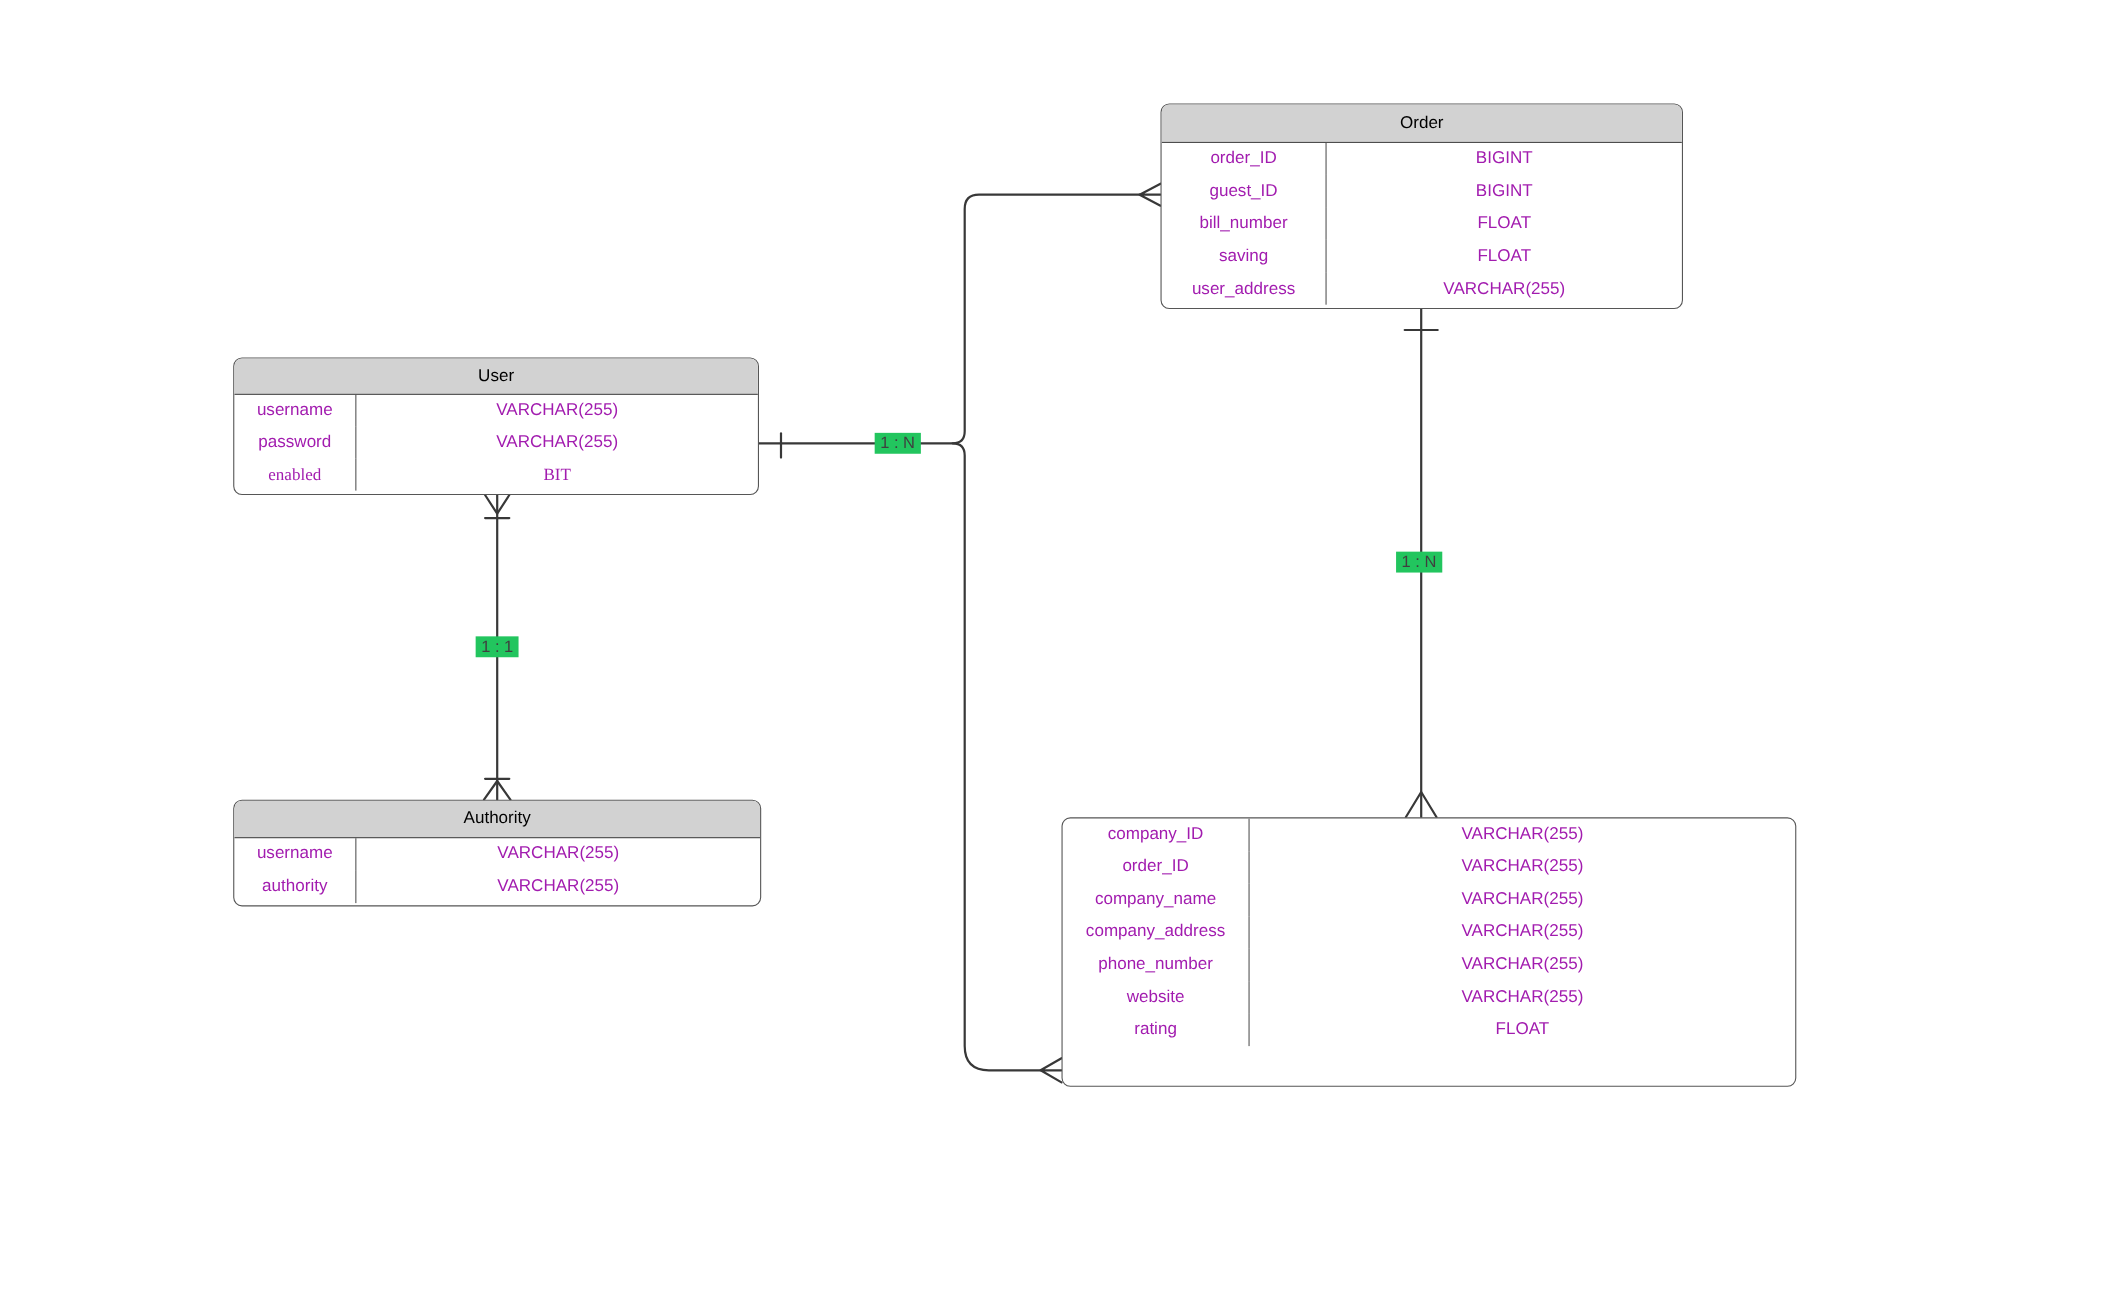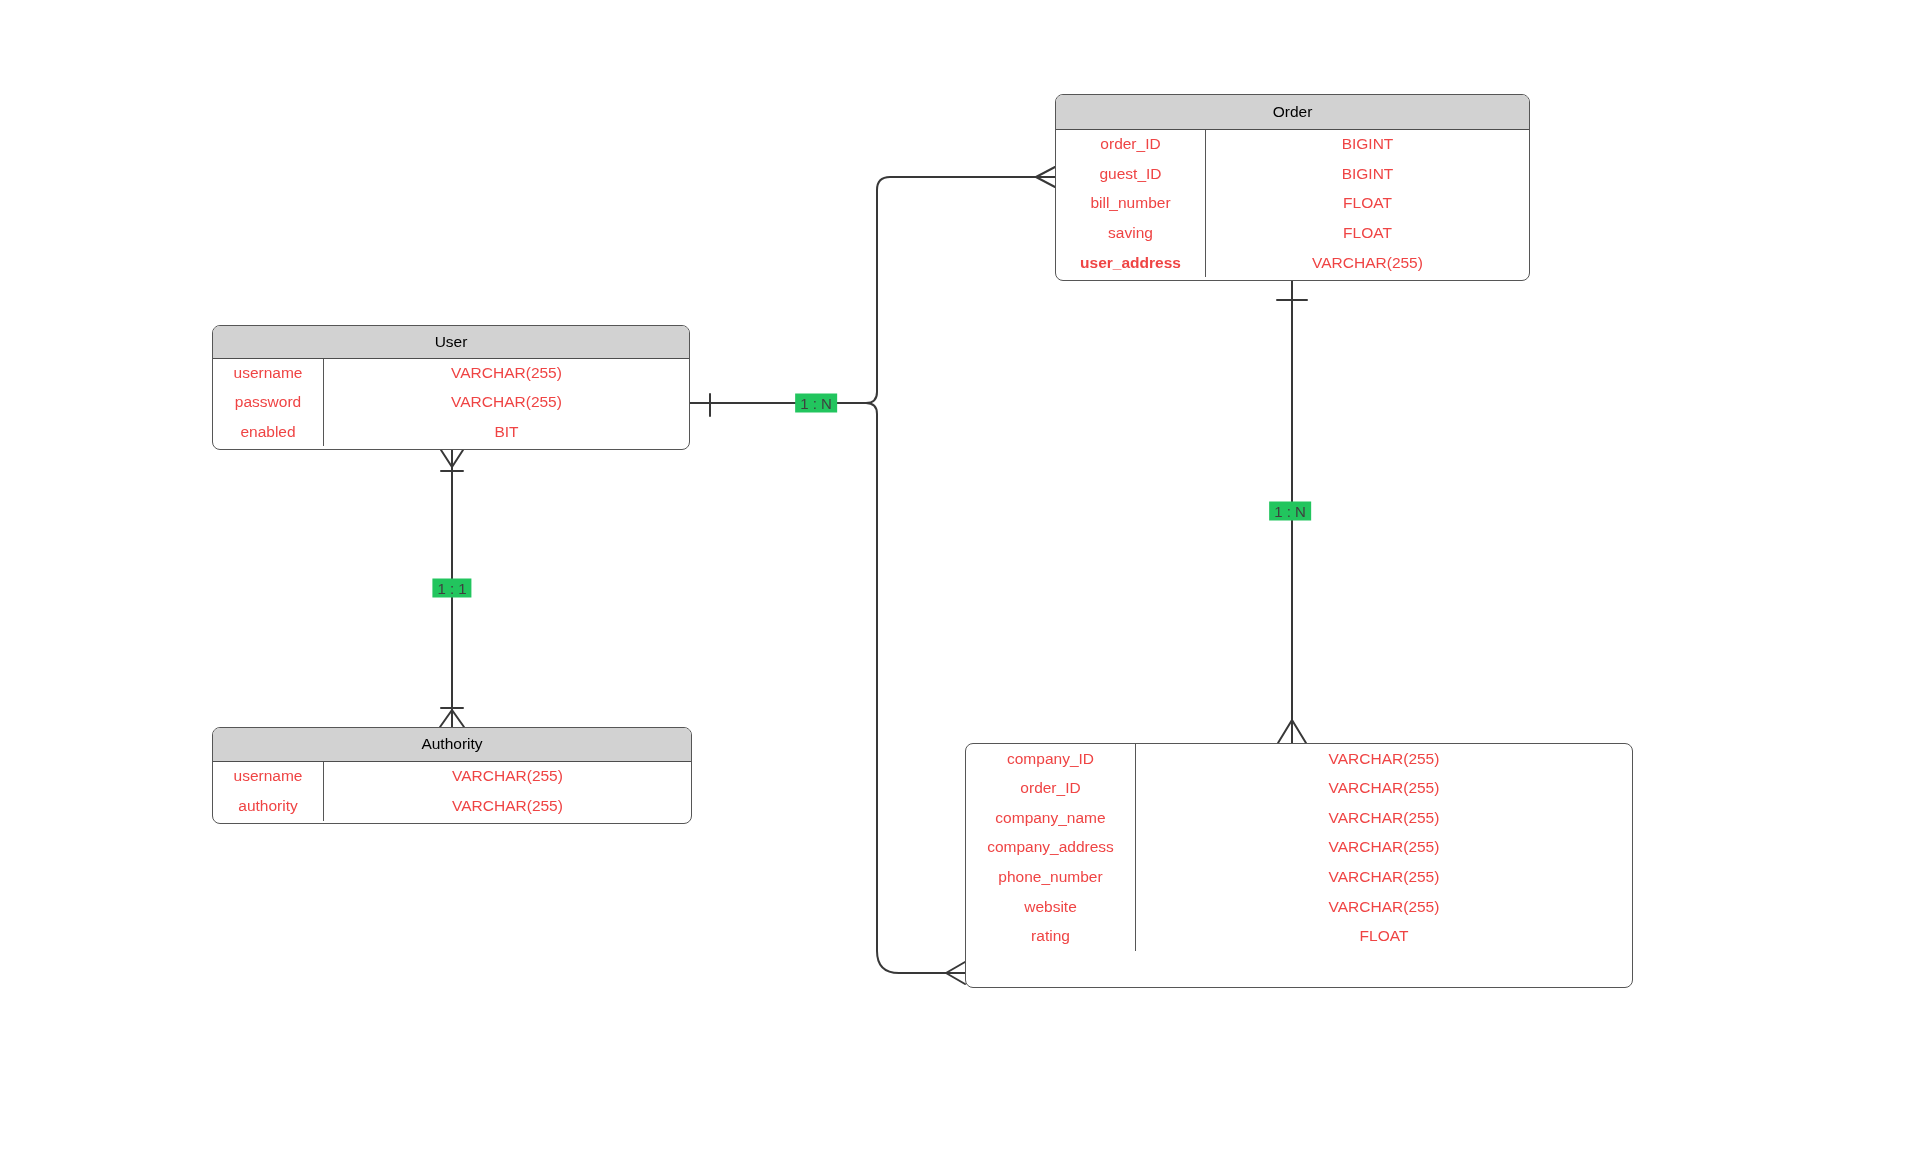--- a/index.html
+++ b/index.html
@@ -45,21 +45,21 @@
     position: relative;
   }
   .entity-row {
     display: flex;
     align-items: stretch;
   }
   .entity-cell {
     display: flex;
     align-items: center;
     justify-content: center;
-    color: #ef4444;
+    color: #a21caf;
     white-space: nowrap;
   }
   .entity-cell.name {
     border-right: 1.4px solid #565656;
     box-sizing: border-box;
   }
   .entity-cell.type {
     flex: 1;
   }
   .rel-label {
@@ -116,37 +116,37 @@
           </div>
           <div class="entity-row" style="height: 29.6px;">
             <div class="entity-cell name" style="width: 150px;">bill_number</div>
             <div class="entity-cell type">FLOAT</div>
           </div>
           <div class="entity-row" style="height: 29.6px;">
             <div class="entity-cell name" style="width: 150px;">saving</div>
             <div class="entity-cell type">FLOAT</div>
           </div>
           <div class="entity-row" style="height: 29.6px;">
-            <div class="entity-cell name" style="width: 150px; font-weight: bold;">user_address</div>
+            <div class="entity-cell name" style="width: 150px;">user_address</div>
             <div class="entity-cell type">VARCHAR(255)</div>
           </div>
         </div>
       </div>
       <div class="entity" style="left: 212px; top: 325px; width: 478px; height: 125px;">
         <div class="entity-header" style="height: 32.5px;">User</div>
         <div class="entity-body">
           <div class="entity-row" style="height: 29.3333px;">
             <div class="entity-cell name" style="width: 111px;">username</div>
             <div class="entity-cell type">VARCHAR(255)</div>
           </div>
           <div class="entity-row" style="height: 29.3333px;">
             <div class="entity-cell name" style="width: 111px;">password</div>
             <div class="entity-cell type">VARCHAR(255)</div>
           </div>
-          <div class="entity-row" style="height: 29.3333px;">
+          <div class="entity-row" style="height: 29.3333px; font-family: Liberation Serif, serif;">
             <div class="entity-cell name" style="width: 111px;">enabled</div>
             <div class="entity-cell type">BIT</div>
           </div>
         </div>
       </div>
       <div class="entity" style="left: 212px; top: 727px; width: 480px; height: 97px;">
         <div class="entity-header" style="height: 33.5px;">Authority</div>
         <div class="entity-body">
           <div class="entity-row" style="height: 29.5px;">
             <div class="entity-cell name" style="width: 111px;">username</div>

